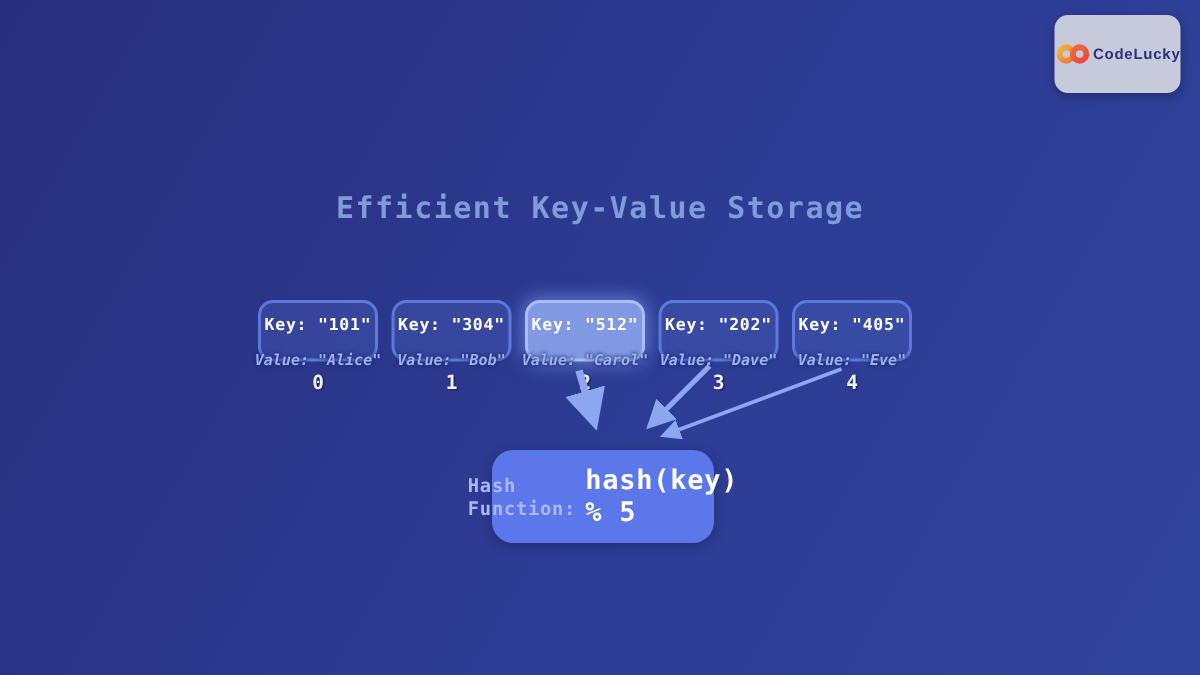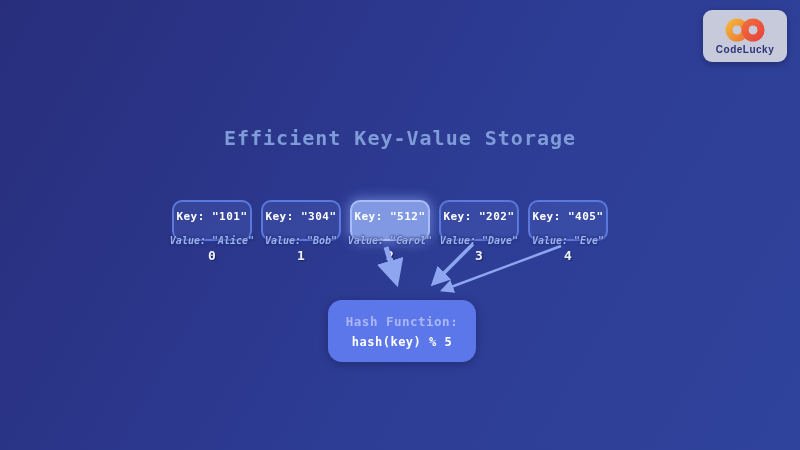--- a/index.html
+++ b/index.html
@@ -12,21 +12,21 @@
     font-family: "DejaVu Sans Mono", monospace;
   }
 
   
   .logo {
     position: absolute; top: 10px; right: 13px;
     width: 84px; height: 52px;
     background: #c7cadb;
     border-radius: 9px;
     box-shadow: 0 2px 6px rgba(10,15,40,0.35);
-    display: flex; flex-direction: column; align-items: center; justify-content: center;
+    display: flex; flex-direction: row; align-items: center; justify-content: center;
     gap: 1px;
   }
   .logo svg { display: block; }
   .logo-text {
     font-family: "Liberation Sans", sans-serif;
     font-size: 10px; font-weight: bold; letter-spacing: 0.5px;
     color: #2c3277;
   }
 
   
@@ -85,28 +85,28 @@
   
   .arrows { position: absolute; top: 0; left: 0; width: 800px; height: 450px; pointer-events: none; }
 
   
   .hashbox {
     position: absolute; top: 300px; left: 328px;
     width: 148px; height: 62px;
     background: #5c77ea;
     border-radius: 14px;
     box-shadow: 0 2px 8px rgba(15,20,60,0.35);
-    display: flex; flex-direction: column; align-items: center; justify-content: center;
+    display: flex; align-items: center; justify-content: center;
     gap: 6px;
   }
   .hashbox-label {
     font-size: 12.5px; font-weight: bold; color: #aab8f6; letter-spacing: 0.5px;
   }
   .hashbox-formula {
-    font-size: 12px; font-weight: bold; color: #ffffff; letter-spacing: 0.5px; text-align: center;
+    font-size: 18px; font-weight: bold; color: #ffffff; letter-spacing: 0.5px;
   }
 
   
   .caption {
     position: absolute; top: 366px; left: 0; width: 100%;
     text-align: center;
     font-size: 10px; font-weight: bold; font-style: italic;
     color: #7e95e3;
   }
 </style>

